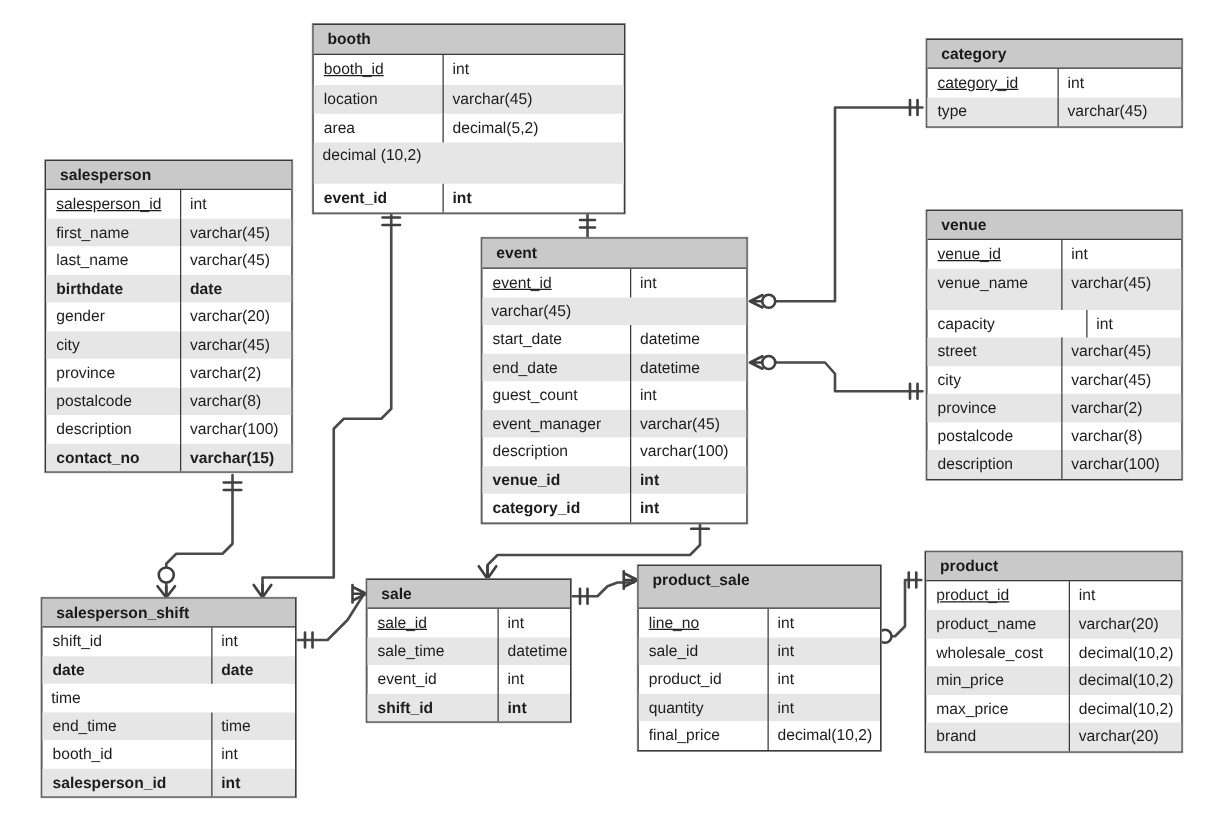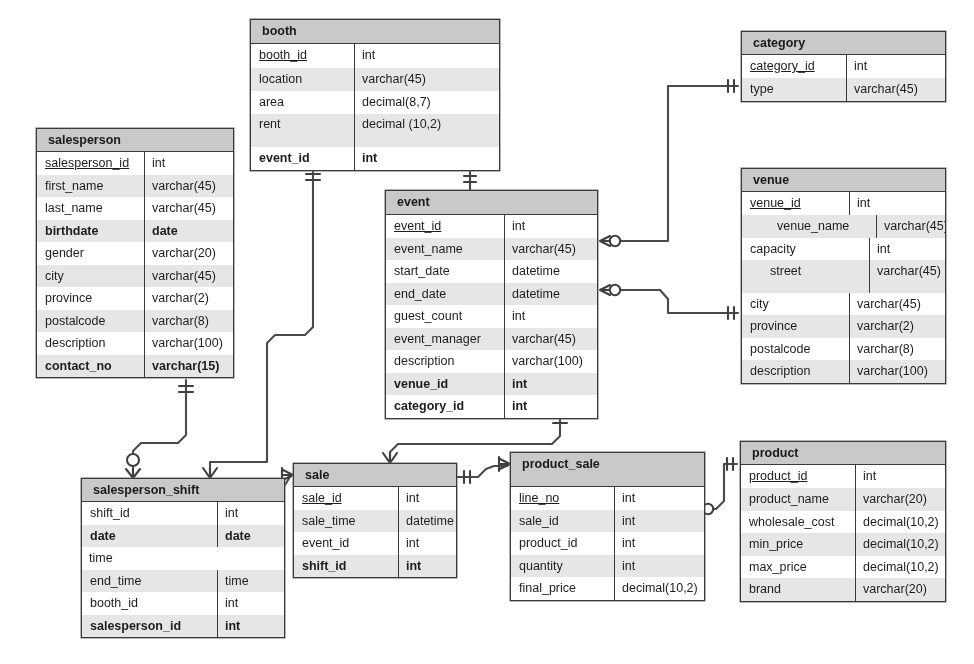--- a/index.html
+++ b/index.html
@@ -175,24 +175,23 @@
         <div class="attr pk" style="height: 24px;">
           <div class="nm" style="width: 104px;"><span>booth_id</span></div>
           <div class="ty">int</div>
         </div>
         <div class="attr alt" style="height: 23px;">
           <div class="nm" style="width: 104px;"><span>location</span></div>
           <div class="ty">varchar(45)</div>
         </div>
         <div class="attr" style="height: 23px;">
           <div class="nm" style="width: 104px;"><span>area</span></div>
-          <div class="ty">decimal(8,7)</div>
+          <div class="ty">decimal(5,2)</div>
         </div>
         <div class="attr alt tall" style="height: 33px;">
-          <div class="nm" style="width: 104px;"><span>rent</span></div>
           <div class="ty">decimal (10,2)</div>
         </div>
         <div class="attr fk" style="height: 23px;">
           <div class="nm" style="width: 104px;"><span>event_id</span></div>
           <div class="ty">int</div>
         </div>
       </div>
     </div>
     <div class="entity" style="left: 741px; top: 31px; width: 205px;">
       <div class="entity-title" style="height: 23px;">category</div>
@@ -252,29 +251,29 @@
         </div>
       </div>
     </div>
     <div class="entity" style="left: 741px; top: 168px; width: 205px;">
       <div class="entity-title" style="height: 23px;">venue</div>
       <div class="attrs">
         <div class="attr pk" style="height: 23px;">
           <div class="nm" style="width: 108px;"><span>venue_id</span></div>
           <div class="ty">int</div>
         </div>
-        <div class="attr alt" style="height: 23px; padding-left: 27px;">
+        <div class="attr alt" style="height: 33px;">
           <div class="nm" style="width: 108px;"><span>venue_name</span></div>
           <div class="ty">varchar(45)</div>
         </div>
         <div class="attr" style="height: 22px;">
           <div class="nm" style="width: 128px;"><span>capacity</span></div>
           <div class="ty">int</div>
         </div>
-        <div class="attr alt" style="height: 33px; padding-left: 20px;">
+        <div class="attr alt" style="height: 23px;">
           <div class="nm" style="width: 108px;"><span>street</span></div>
           <div class="ty">varchar(45)</div>
         </div>
         <div class="attr" style="height: 22px;">
           <div class="nm" style="width: 108px;"><span>city</span></div>
           <div class="ty">varchar(45)</div>
         </div>
         <div class="attr alt" style="height: 23px;">
           <div class="nm" style="width: 108px;"><span>province</span></div>
           <div class="ty">varchar(2)</div>
@@ -290,21 +289,20 @@
       </div>
     </div>
     <div class="entity" style="left: 385px; top: 190px; width: 213px;">
       <div class="entity-title" style="height: 24px;">event</div>
       <div class="attrs">
         <div class="attr pk" style="height: 23px;">
           <div class="nm" style="width: 119px;"><span>event_id</span></div>
           <div class="ty">int</div>
         </div>
         <div class="attr alt" style="height: 22px;">
-          <div class="nm" style="width: 119px;"><span>event_name</span></div>
           <div class="ty">varchar(45)</div>
         </div>
         <div class="attr" style="height: 23px;">
           <div class="nm" style="width: 119px;"><span>start_date</span></div>
           <div class="ty">datetime</div>
         </div>
         <div class="attr alt" style="height: 22px;">
           <div class="nm" style="width: 119px;"><span>end_date</span></div>
           <div class="ty">datetime</div>
         </div>
@@ -398,21 +396,21 @@
         <div class="attr" style="height: 23px;">
           <div class="nm" style="width: 105px;"><span>event_id</span></div>
           <div class="ty">int</div>
         </div>
         <div class="attr alt fk" style="height: 22px;">
           <div class="nm" style="width: 105px;"><span>shift_id</span></div>
           <div class="ty">int</div>
         </div>
       </div>
     </div>
-    <div class="entity" style="left: 33px; top: 478px; width: 204px; margin-left: 48px;">
+    <div class="entity" style="left: 33px; top: 478px; width: 204px;">
       <div class="entity-title" style="height: 23px;">salesperson_shift</div>
       <div class="attrs">
         <div class="attr" style="height: 23px;">
           <div class="nm" style="width: 136px;"><span>shift_id</span></div>
           <div class="ty">int</div>
         </div>
         <div class="attr alt fk" style="height: 22px;">
           <div class="nm" style="width: 136px;"><span>date</span></div>
           <div class="ty">date</div>
         </div>

